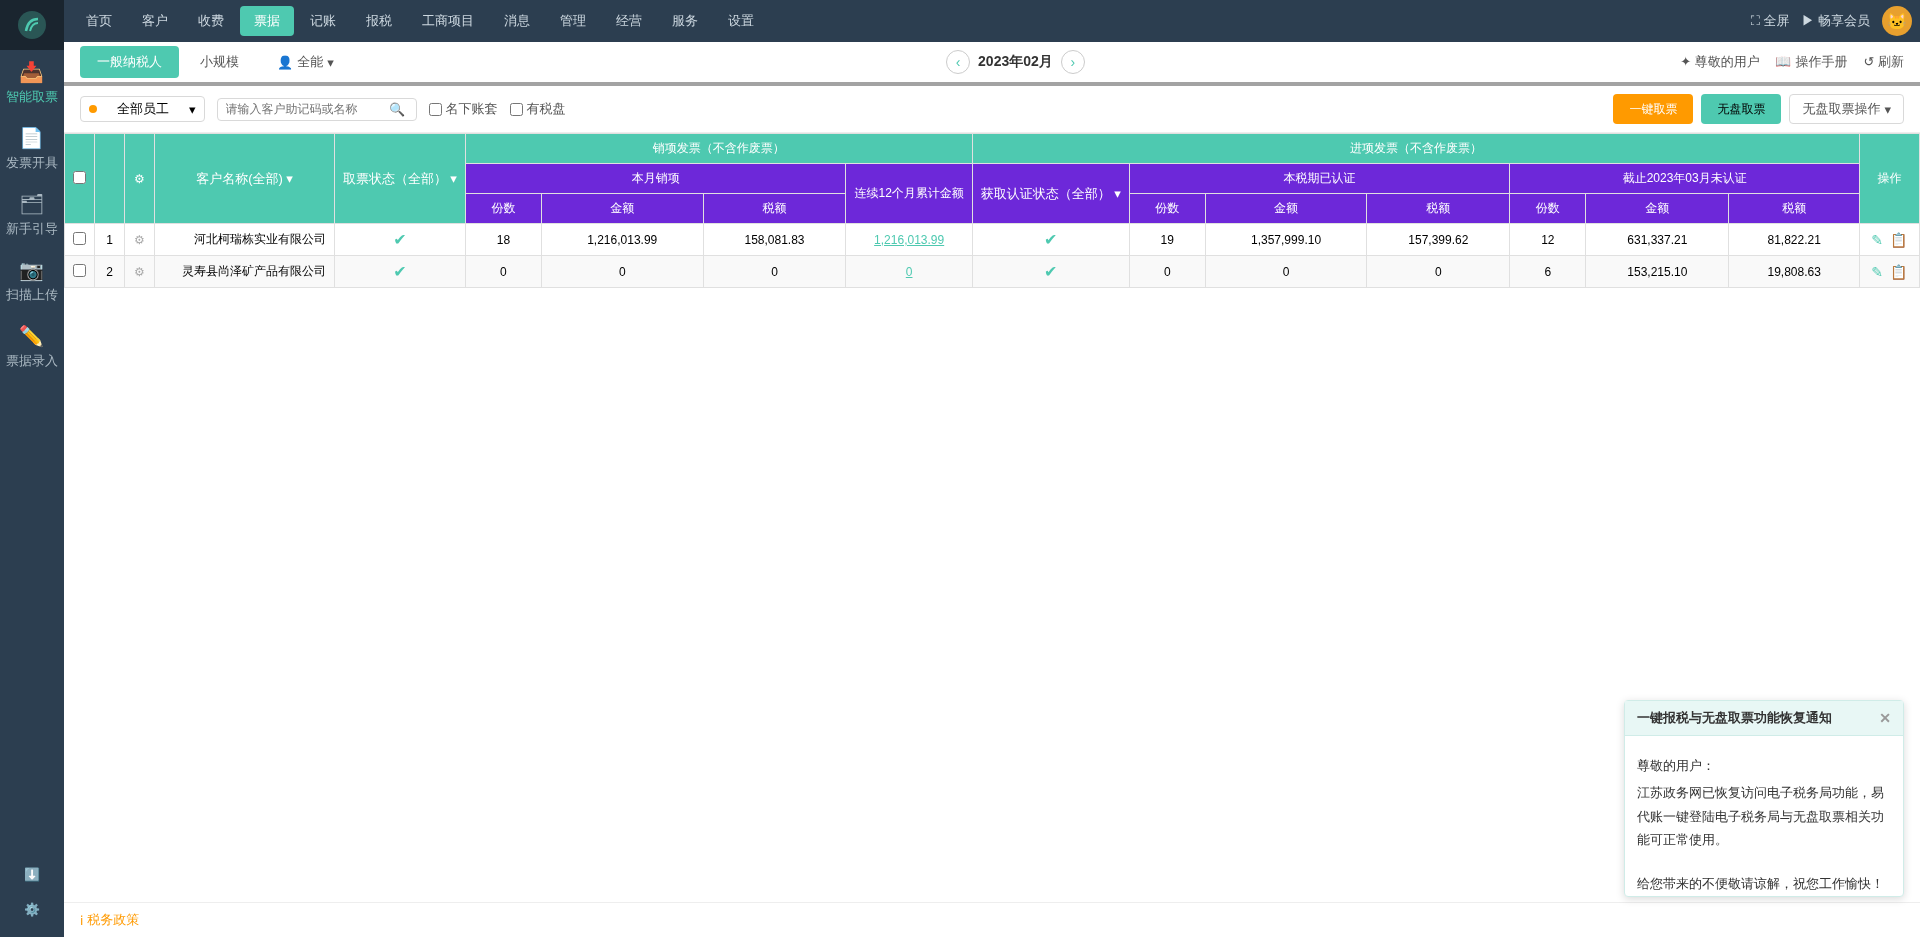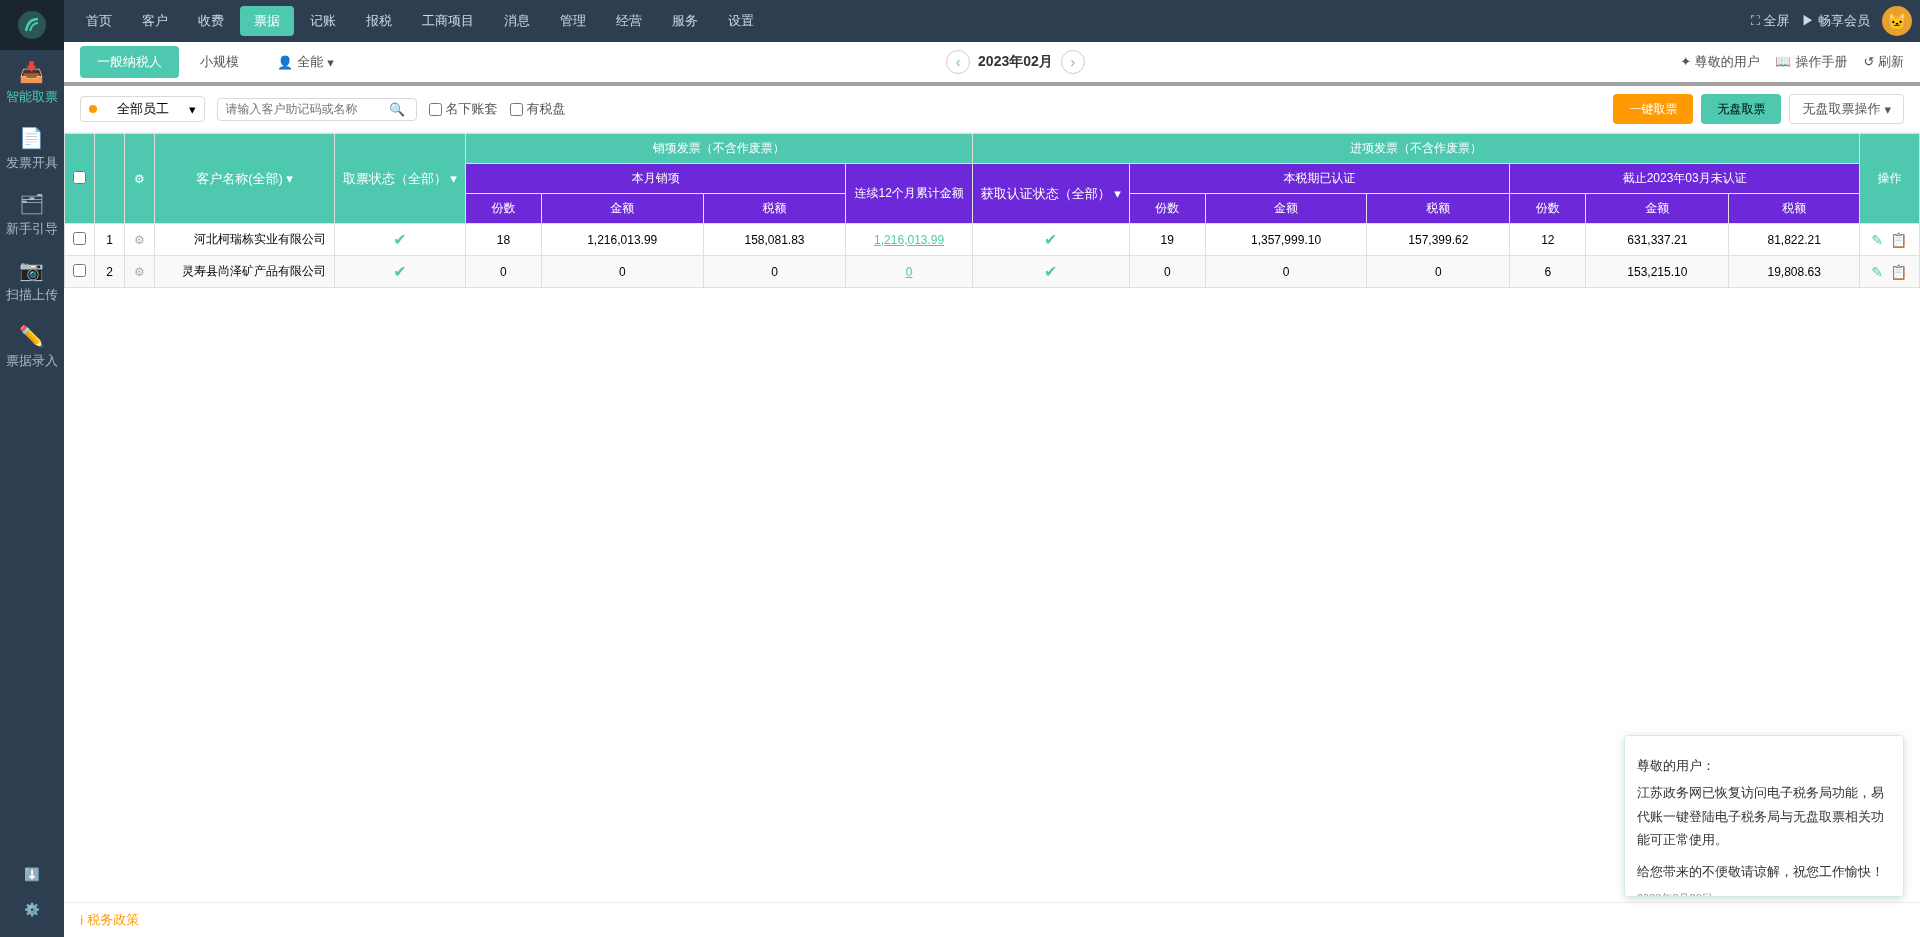--- a/index.html
+++ b/index.html
@@ -495,21 +495,25 @@
 
   <div class="bottombar">
     <div class="tax-link">
       <span>ℹ</span>
       <span>税务政策</span>
     </div>
   </div>
 </div>
 
 <div class="notification-popup">
+  <div class="notification-header">
+    <span>一键报税与无盘取票功能恢复通知</span>
+    <span class="notification-close">✕</span>
+  </div>
   <div class="notification-scroll">
     <div class="notification-body">
       <div>尊敬的用户：</div>
       <div style="margin-top:4px;">江苏政务网已恢复访问电子税务局功能，易代账一键登陆电子税务局与无盘取票相关功能可正常使用。</div>
-      <div style="margin-top:8px;">给您带来的不便敬请谅解，祝您工作愉快！</div>
+      <div style="margin-top:20px;">给您带来的不便敬请谅解，祝您工作愉快！</div>
       <div class="date" style="margin-top:6px;">2023年3月20日</div>
     </div>
   </div>
 </div>
 
 </body></html>

